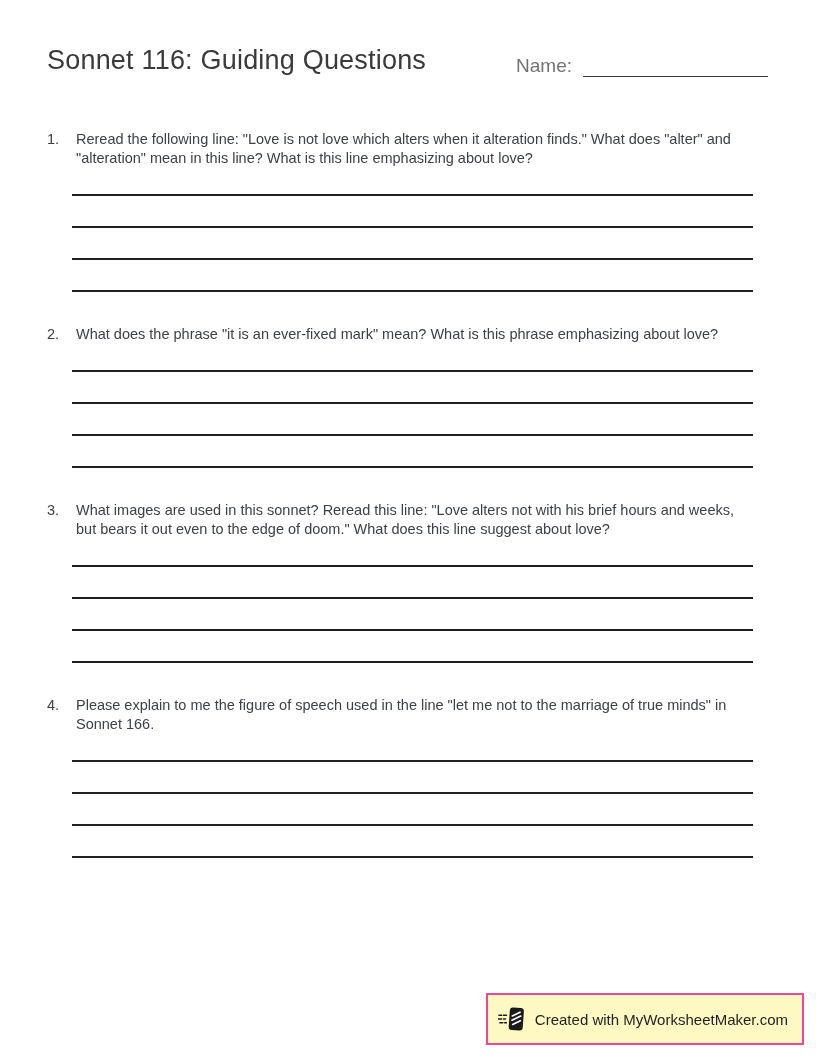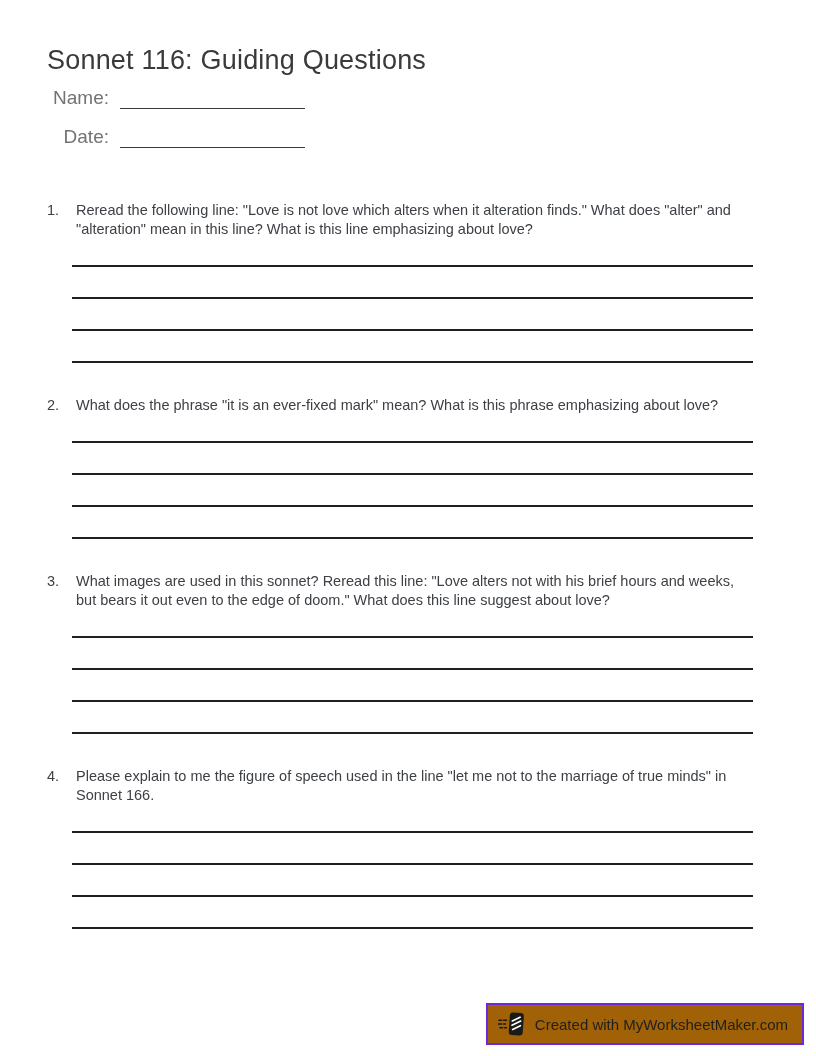--- a/index.html
+++ b/index.html
@@ -11,21 +11,21 @@
   }
   .page {
     position: relative;
     width: 816px; height: 1056px;
     padding: 44px 48px 0 47px;
     background: #ffffff;
     overflow: hidden;
   }
 
   
-  .header { display: flex; justify-content: space-between; align-items: flex-start; flex-direction: column; }
+  .header { display: flex; justify-content: space-between; align-items: flex-start; }
   .page-title {
     margin: 0;
     font-size: 27px;
     font-weight: 400;
     line-height: 32px;
     color: #3a3a3a;
     letter-spacing: 0.2px;
   }
   .header-fields { width: 258px; padding-top: 2px; flex-shrink: 0; }
   .field-row { display: flex; align-items: flex-end; height: 31px; margin-bottom: 8px; }
@@ -47,43 +47,39 @@
   }
   .q-num { width: 29px; flex-shrink: 0; }
   .q-text { width: 680px; }
   .answer-lines { margin-left: 25px; margin-top: -4px; width: 681px; }
   .answer-line { height: 32px; border-bottom: 2.5px solid #202020; }
 
   
   .footer-badge {
     position: absolute;
     right: 12px; bottom: 11px;
-    height: 42px;
-    border: 2px solid #6d28d9;
-    background: #a16207;
+    height: 52px;
+    border: 2px solid #ec4899;
+    background: #fef9c3;
     display: flex; align-items: center;
     padding: 0 14px 0 10px;
   }
   .footer-logo { width: 30px; height: 30px; display: inline-flex; align-items: center; justify-content: center; }
   .footer-text { font-size: 15px; color: #1f1f1f; margin-left: 7px; white-space: nowrap; }
 </style>
 </head>
 <body>
 
 <div class="page">
 
   <div class="header">
     <h1 class="page-title">Sonnet 116: Guiding Questions</h1>
     <div class="header-fields">
       <div class="field-row">
         <span class="field-label">Name:</span>
-        <span class="field-line"></span>
-      </div>
-      <div class="field-row">
-        <span class="field-label">Date:</span>
         <span class="field-line"></span>
       </div>
     </div>
   </div>
 
   <div class="questions">
 
     <div class="question">
       <div class="q-row">
         <span class="q-num">1.</span>

